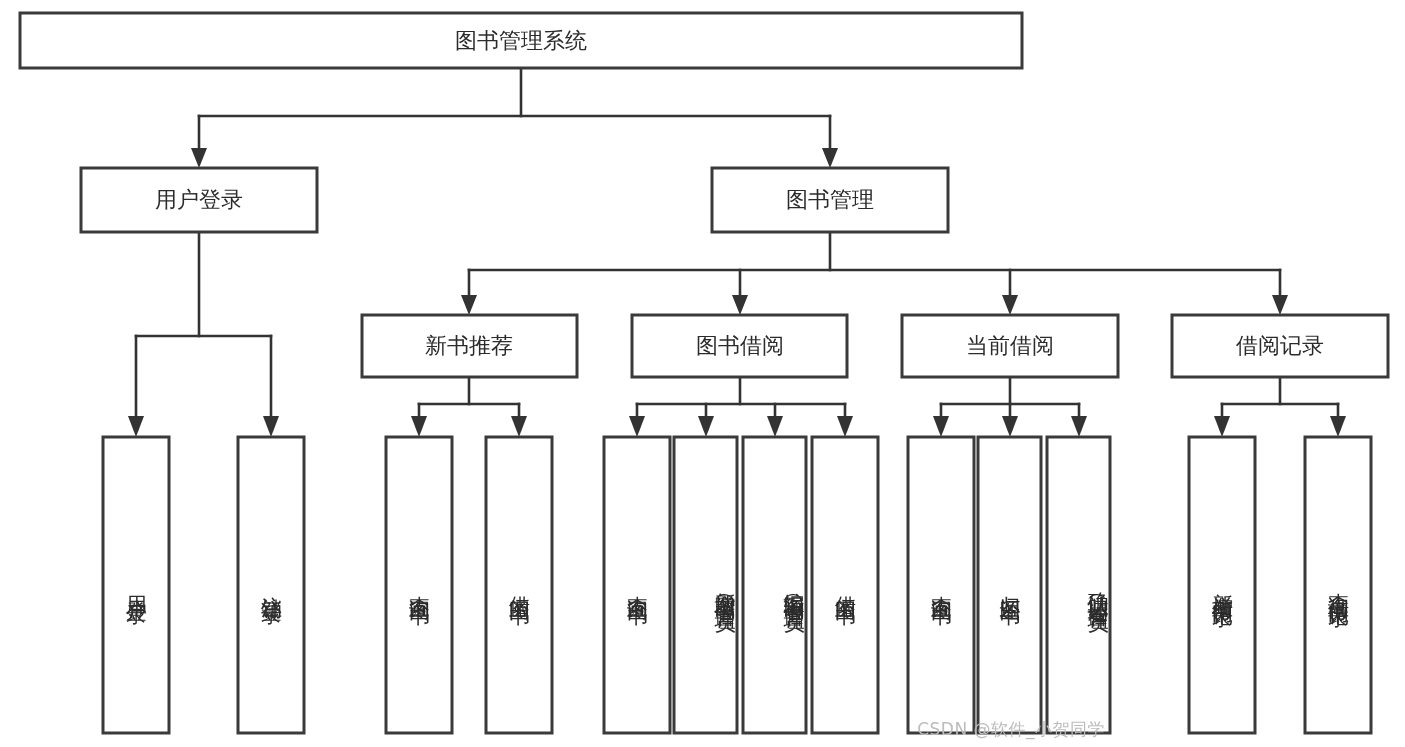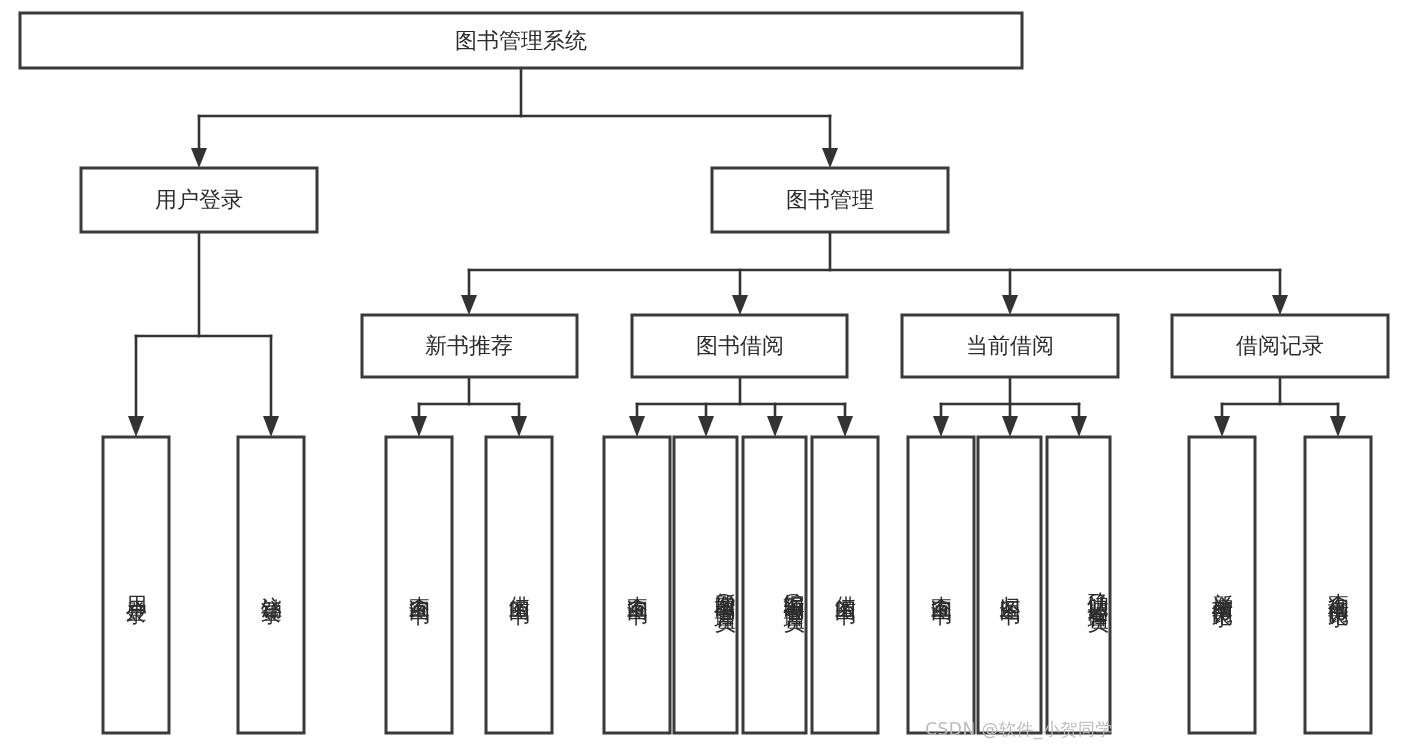--- a/index.html
+++ b/index.html
@@ -59,21 +59,21 @@
     letter-spacing: 3px;
     text-align: center;
     display: flex;
     align-items: center;
     justify-content: center;
     white-space: nowrap;
     pointer-events: none;
   }
   #watermark {
     position: absolute;
-    right: 0;
+    right: 8px;
     bottom: 6px;
     font-family: "DejaVu Sans", "Liberation Sans", sans-serif;
     font-size: 17px;
     color: #bcbcbc;
     letter-spacing: 0.5px;
     white-space: nowrap;
   }
 </style>
 </head>
 <body>

